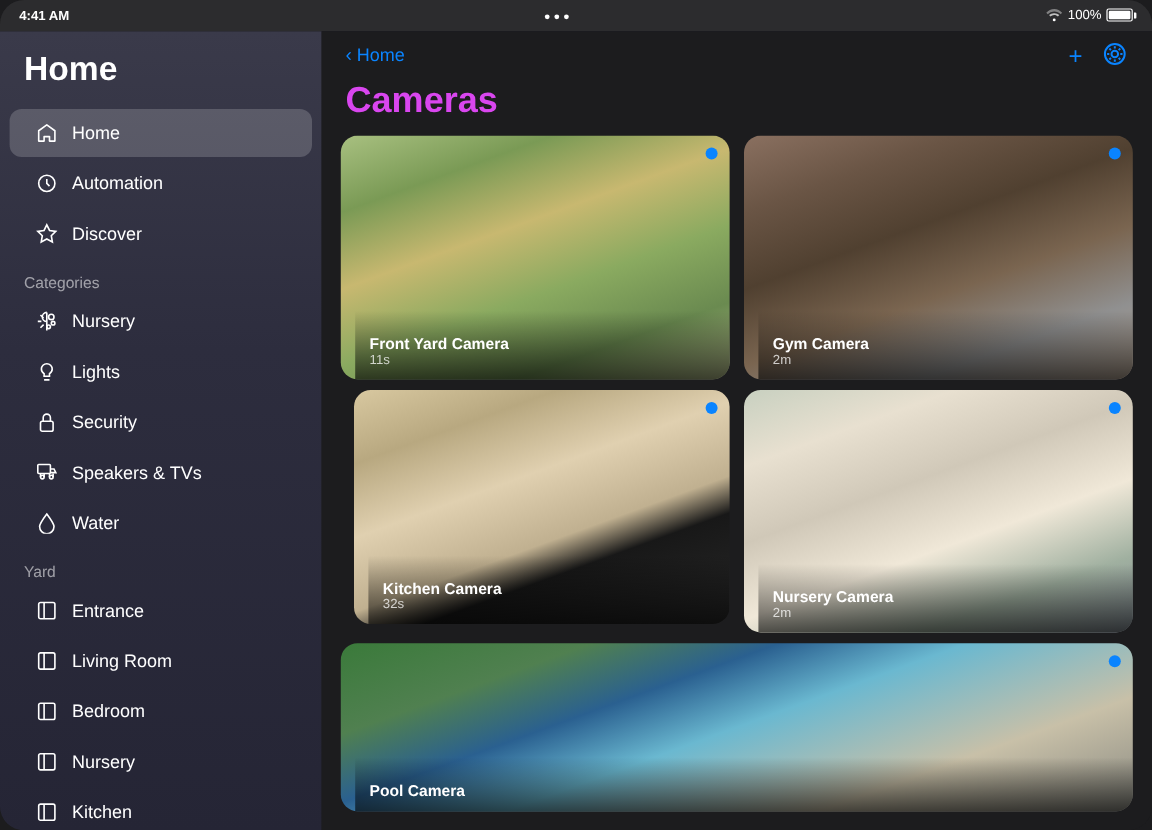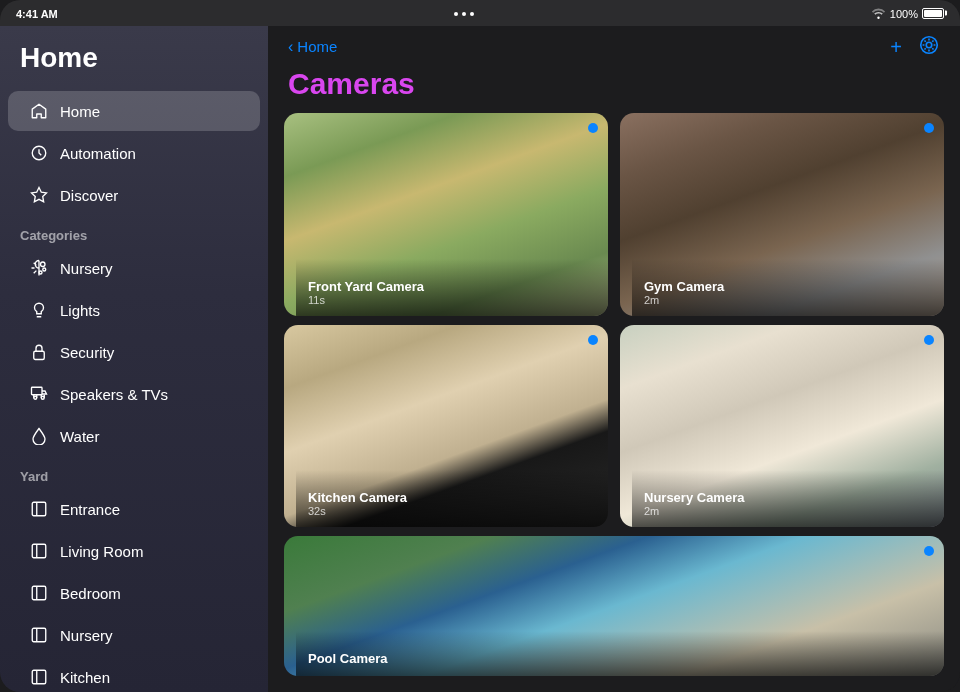--- a/index.html
+++ b/index.html
@@ -96,21 +96,21 @@
       display: flex;
       align-items: center;
       justify-content: center;
       color: #fff;
       flex-shrink: 0;
     }
     .sidebar-item-icon svg { width: 18px; height: 18px; }
 
     .sidebar-section-label {
       font-size: 13px;
-      font-weight: 700;
+      font-weight: 400;
       color: rgba(255,255,255,0.55);
       padding: 12px 20px 4px 20px;
       text-transform: none;
       letter-spacing: 0;
     }
 
     
     .content {
       flex: 1;
       background: #1c1c1e;
@@ -206,21 +206,21 @@
       right: 10px;
       width: 10px;
       height: 10px;
       background: #0a84ff;
       border-radius: 50%;
     }
 
     
     .cam-front-yard { background: linear-gradient(160deg, #a8c080 0%, #7a9a55 20%, #c8b870 40%, #8aaa60 60%, #6a8a50 80%, #b0b888 100%); }
     .cam-gym { background: linear-gradient(160deg, #8a7060 0%, #6a5545 20%, #504030 40%, #7a6550 60%, #909090 80%, #b0a090 100%); }
-    .cam-kitchen { background: linear-gradient(160deg, #d8c8a0 0%, #b8a880 20%, #e0d0b0 40%, #c0b090 60%, #181818 70%, #282828 100%); }
+    .cam-kitchen { background: linear-gradient(160deg, #d8c8a0 0%, #b8a880 20%, #e0d0b0 40%, #c0b090 60%, #181818 70%, #282828 100%); margin-left: 11px; }
     .cam-nursery { background: linear-gradient(160deg, #c8d0c0 0%, #e8e0d0 20%, #d0c8b8 40%, #f0e8d8 60%, #a0b0a0 80%, #808890 100%); }
     .cam-pool { background: linear-gradient(160deg, #3a7a3a 0%, #508050 20%, #2a6090 35%, #6ab8d0 50%, #c8c0a8 75%, #888880 100%); }
 
     
     .camera-grid::-webkit-scrollbar { width: 4px; }
     .camera-grid::-webkit-scrollbar-thumb { background: rgba(255,255,255,0.2); border-radius: 2px; }
 
     
   </style>
 </head>

